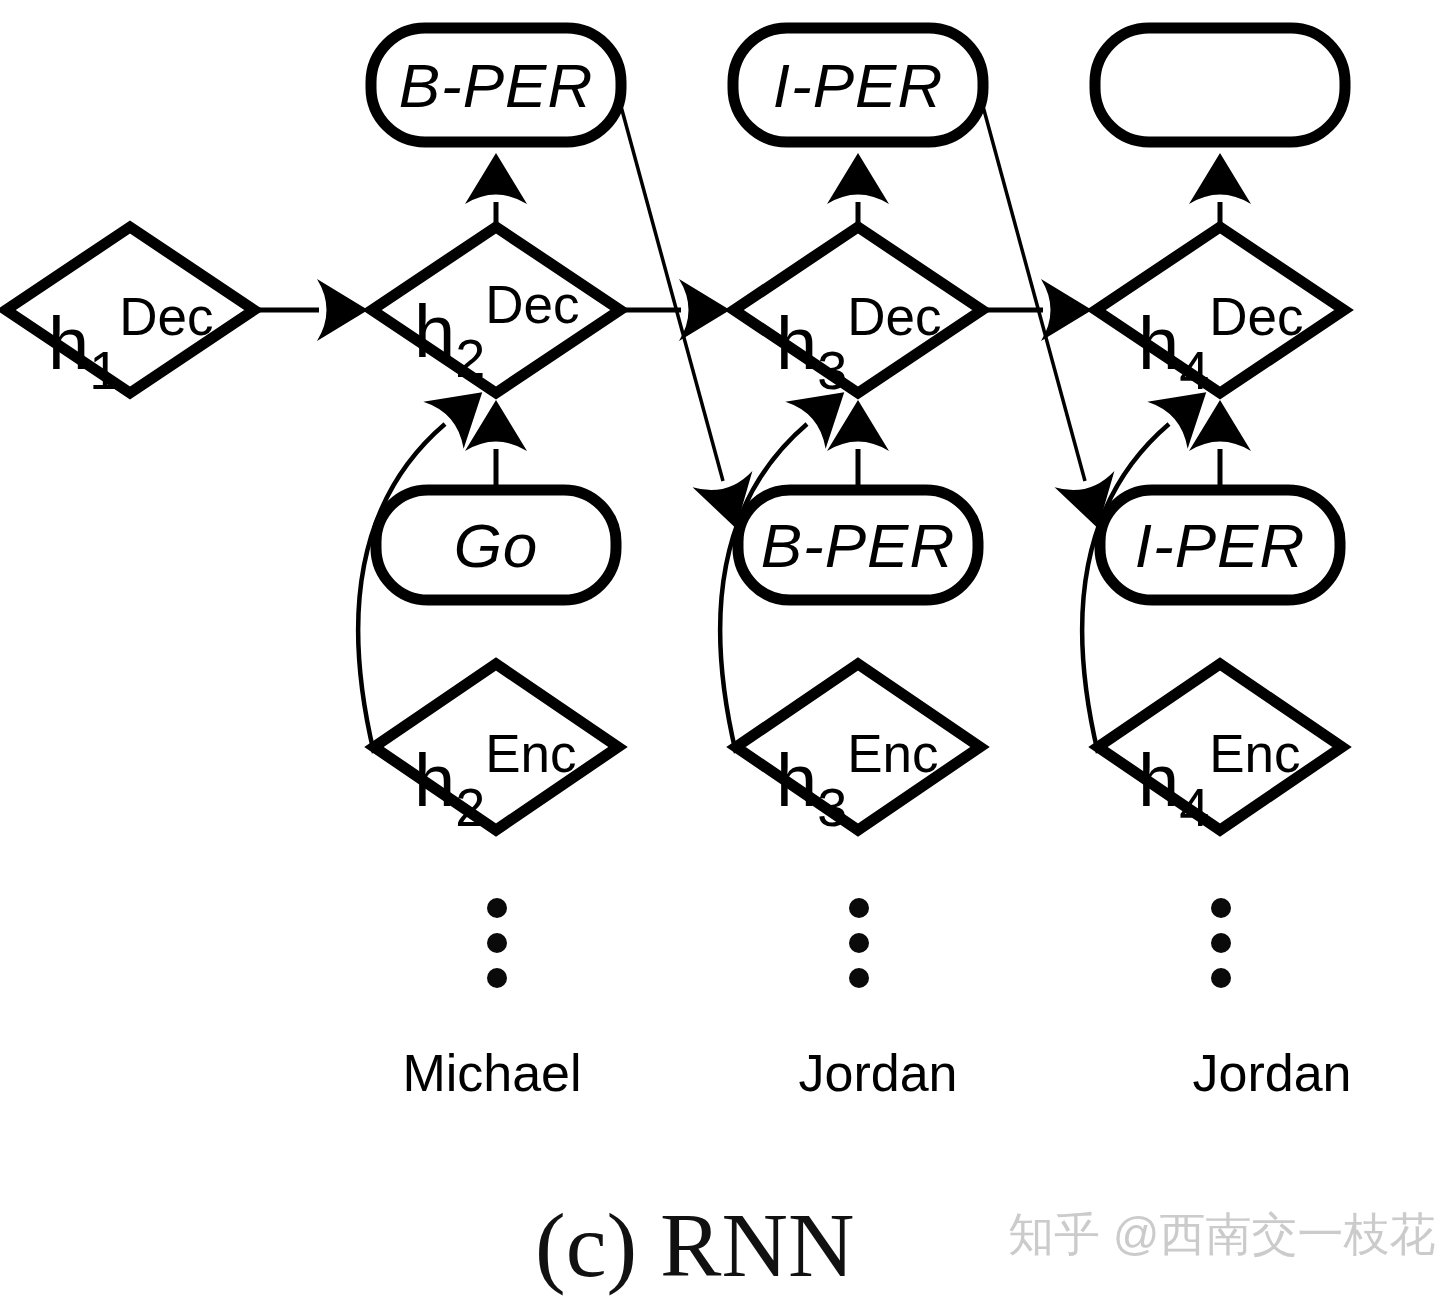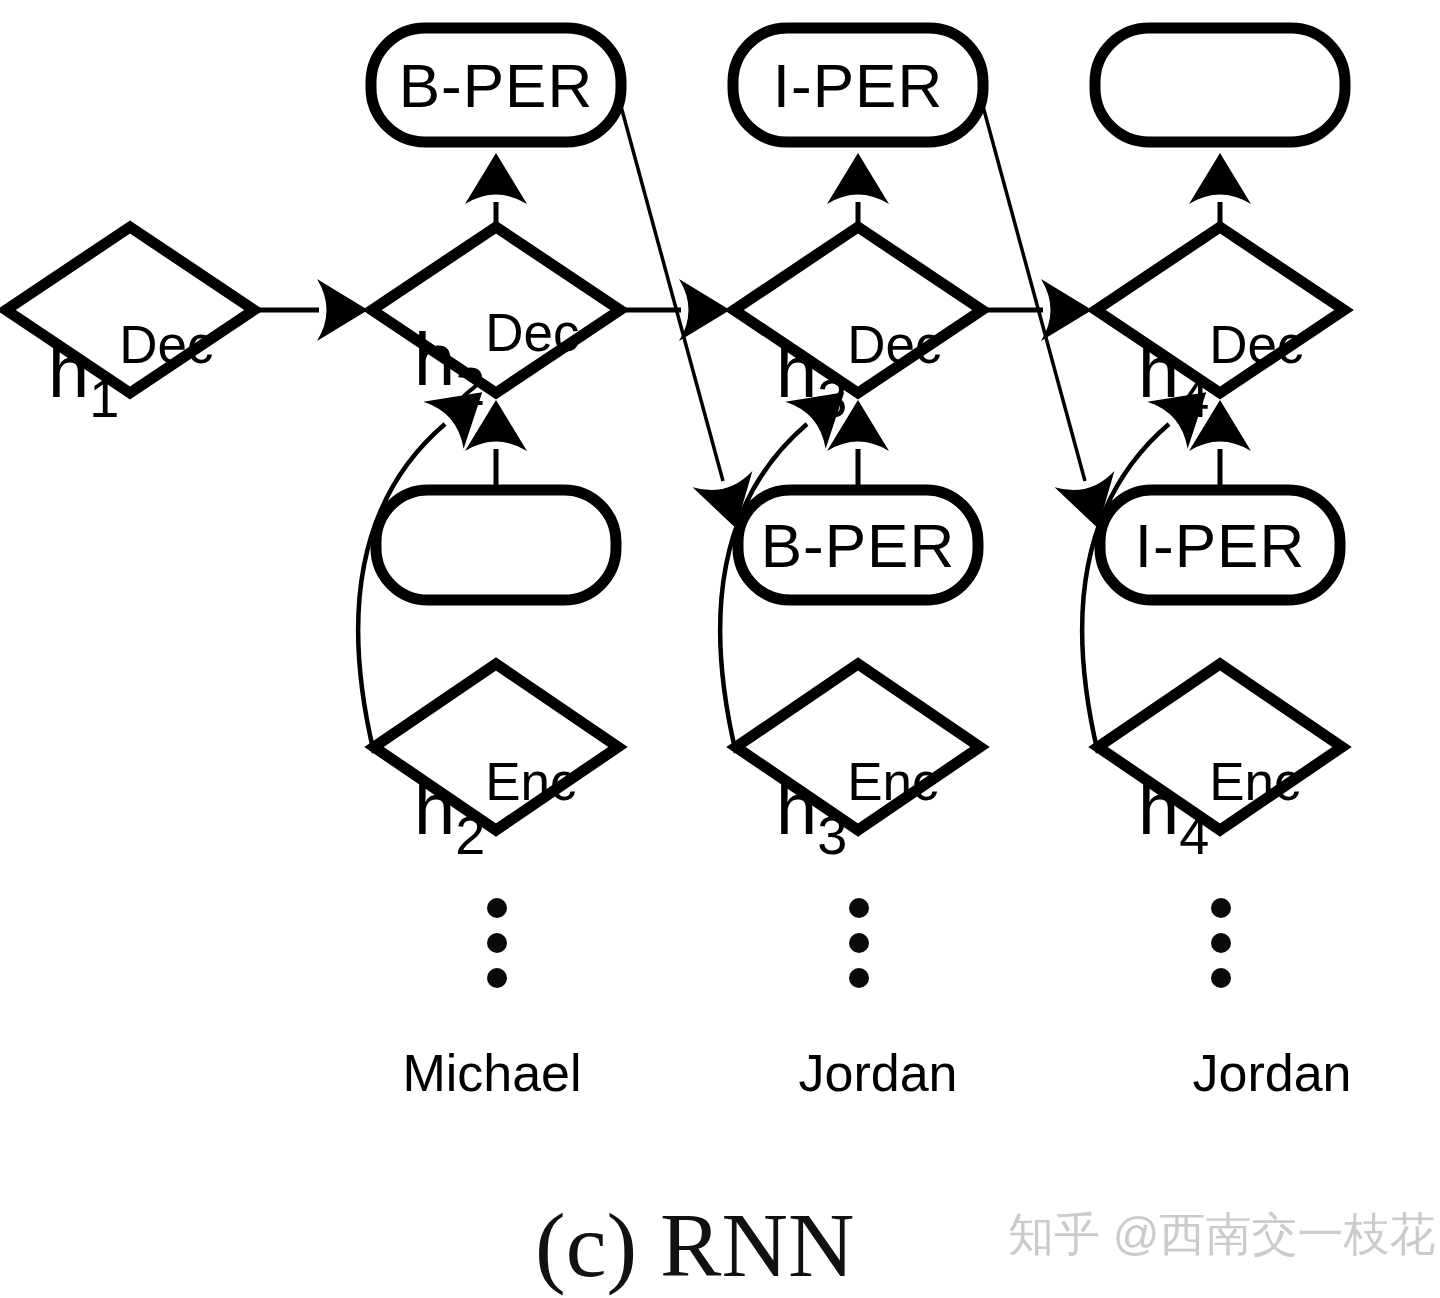--- a/index.html
+++ b/index.html
@@ -10,28 +10,29 @@
     font-family: "Liberation Sans", "DejaVu Sans", sans-serif;
   }
   #stage { position: relative; width: 1440px; height: 1298px; }
   #shapes { position: absolute; left: 0; top: 0; }
 
   .box-label {
     position: absolute;
     display: flex; align-items: center; justify-content: center;
     font-size: 62px; color: #000; letter-spacing: 1px;
     pointer-events: none;
+    font-style: italic;
   }
   .top-label  { top: 28px;  width: 250px; height: 114px; }
   .mid-label  { top: 490px; width: 240px; height: 110px; }
 
   .node-label {
     position: absolute;
     font-size: 74px; line-height: 1; color: #000;
-    white-space: nowrap; pointer-events: none; margin-top: 28px;
+    white-space: nowrap; pointer-events: none;
   }
   .node-label sub { font-size: 54px; vertical-align: -20px; line-height: 1; }
   .node-label sup { font-size: 53px; vertical-align: 34px;  line-height: 1; }
 
   .word-label {
     position: absolute; top: 1047px;
     width: 400px; text-align: center;
     font-size: 52px; line-height: 1; color: #000;
   }
 
@@ -122,20 +123,21 @@
   <div class="node-label" style="left:414px; top:278px">
     <span>h</span><sub>2</sub><sup>Dec</sup>
   </div>
   <div class="node-label" style="left:776px; top:290px">
     <span>h</span><sub>3</sub><sup>Dec</sup>
   </div>
   <div class="node-label" style="left:1138px; top:290px">
     <span>h</span><sub>4</sub><sup>Dec</sup>
   </div>
 
+  <div class="box-label mid-label" style="left:376px">Go</div>
   <div class="box-label mid-label" style="left:738px">B-PER</div>
   <div class="box-label mid-label" style="left:1100px">I-PER</div>
 
   <div class="node-label" style="left:414px; top:727px">
     <span>h</span><sub>2</sub><sup>Enc</sup>
   </div>
   <div class="node-label" style="left:776px; top:727px">
     <span>h</span><sub>3</sub><sup>Enc</sup>
   </div>
   <div class="node-label" style="left:1138px; top:727px">

